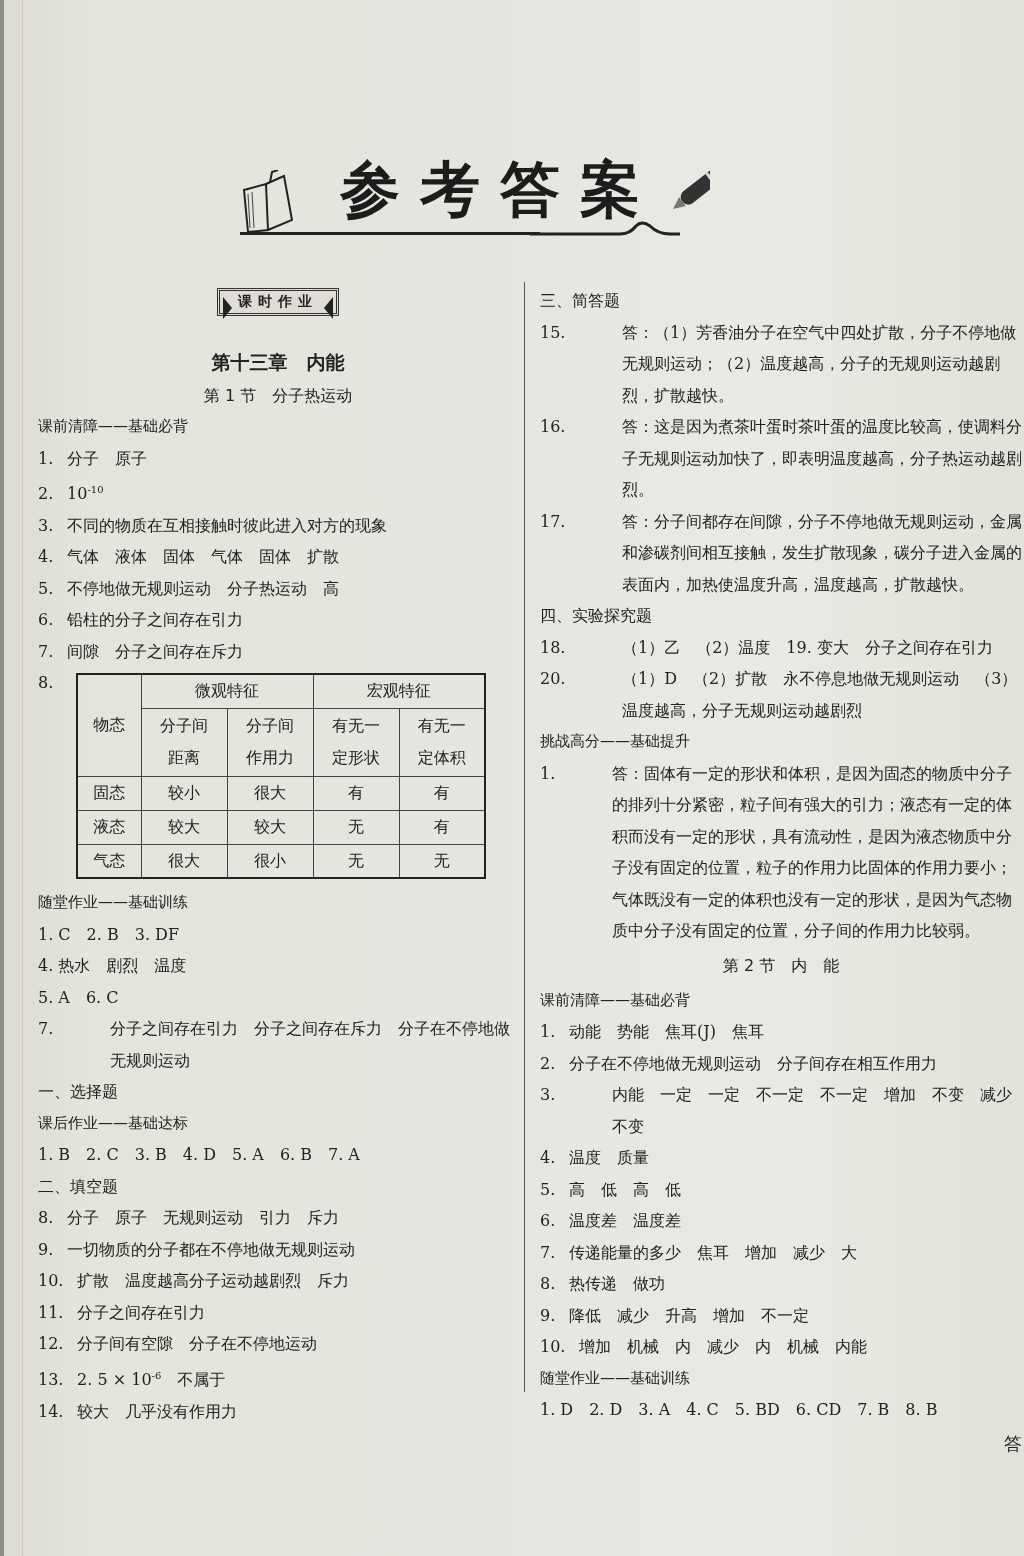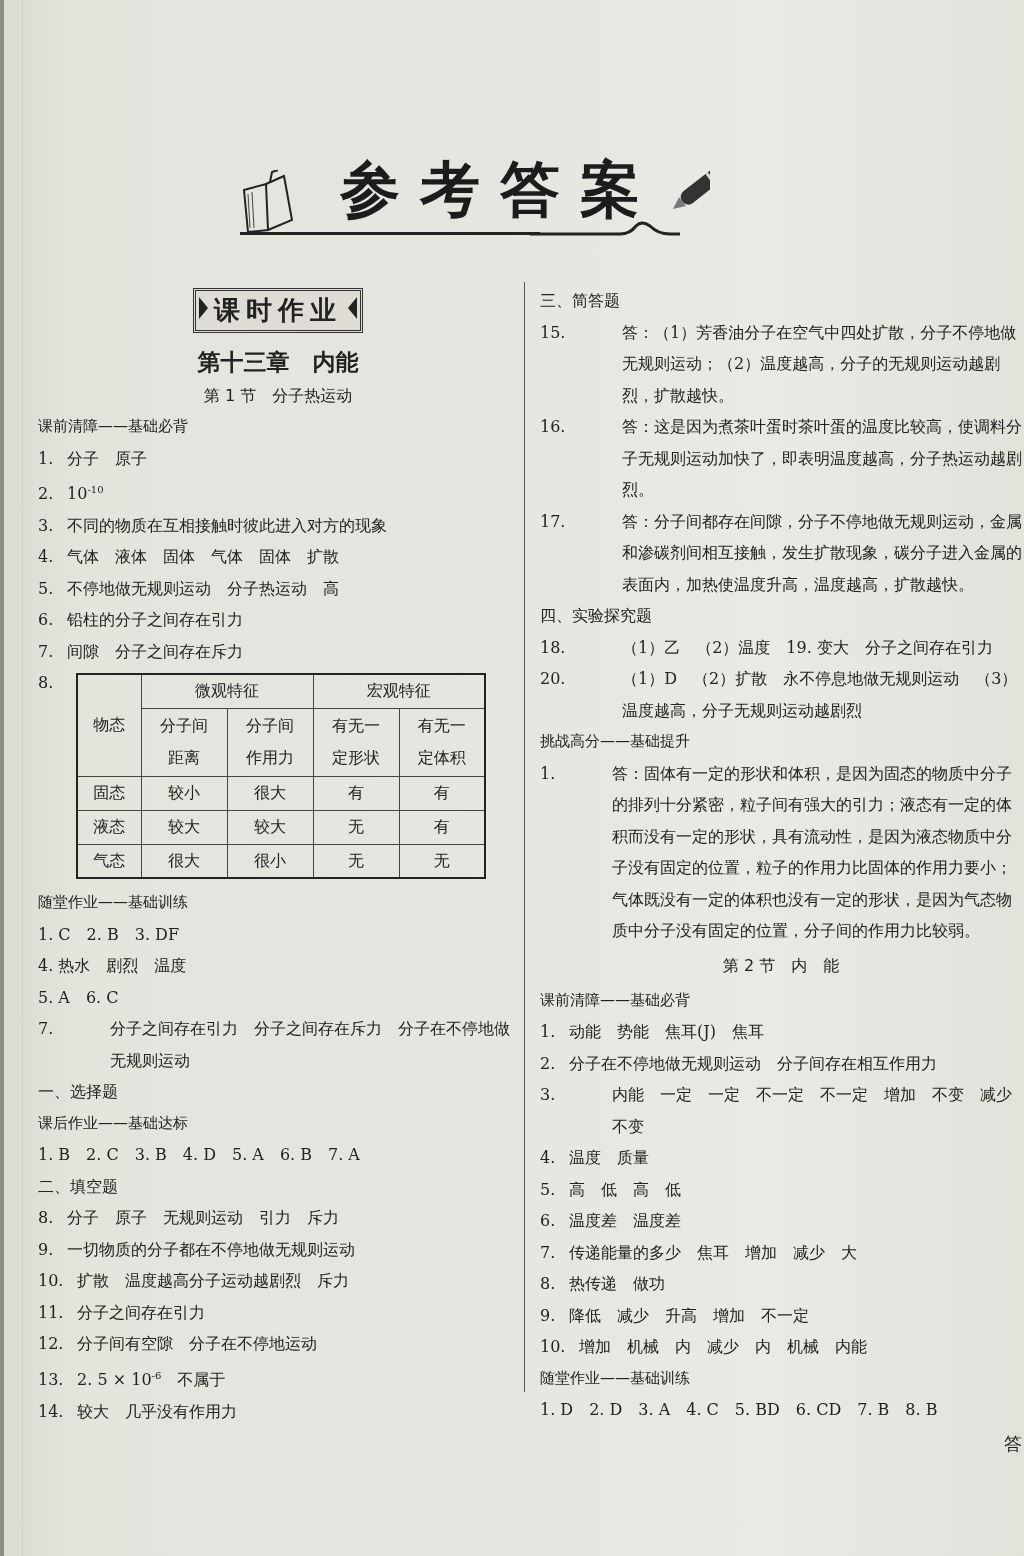--- a/index.html
+++ b/index.html
@@ -30,28 +30,28 @@
 
     
     .col { position: absolute; top: 285px; }
     .col-left { left: 38px; width: 480px; }
     .col-right { left: 540px; width: 482px; }
     .col-divider { position: absolute; left: 524px; top: 282px; width: 1px; height: 1110px; background: #555; }
 
     .line { font-size: 16px; line-height: 31.5px; white-space: nowrap; }
     .bold { font-family: "DejaVu Sans", sans-serif; font-weight: normal; font-size: 15px; }
     .center { text-align: center; }
-    .chapter { font-family: "DejaVu Sans", sans-serif; font-size: 23px; font-weight: bold; line-height: 38px; }
+    .chapter { font-family: "DejaVu Sans", sans-serif; font-size: 19px; font-weight: bold; line-height: 38px; }
     .section { font-family: "DejaVu Sans", sans-serif; font-size: 16px; font-weight: normal; line-height: 30px; }
 
     .badge-wrap { text-align: center; height: 58px; padding-top: 3px; }
     .badge {
       display: inline-block; border: 3px double #333; background: #dedcd4;
       padding: 2px 18px; font-family: Liberation Sans, sans-serif; font-weight: bold;
-      font-size: 26px; letter-spacing: 6px; position: relative;
+      font-size: 14px; letter-spacing: 6px; position: relative;
     }
     .badge::before, .badge::after {
       content: ""; position: absolute; top: 6px; border-top: 11px solid transparent; border-bottom: 11px solid transparent;
     }
     .badge::before { left: 3px; border-left: 9px solid #222; }
     .badge::after { right: 3px; border-right: 9px solid #222; }
 
     .num { display: inline-block; min-width: 24px; }
     .num2 { display: inline-block; min-width: 34px; }
     .answer-block { display: flex; gap: 48px; }

